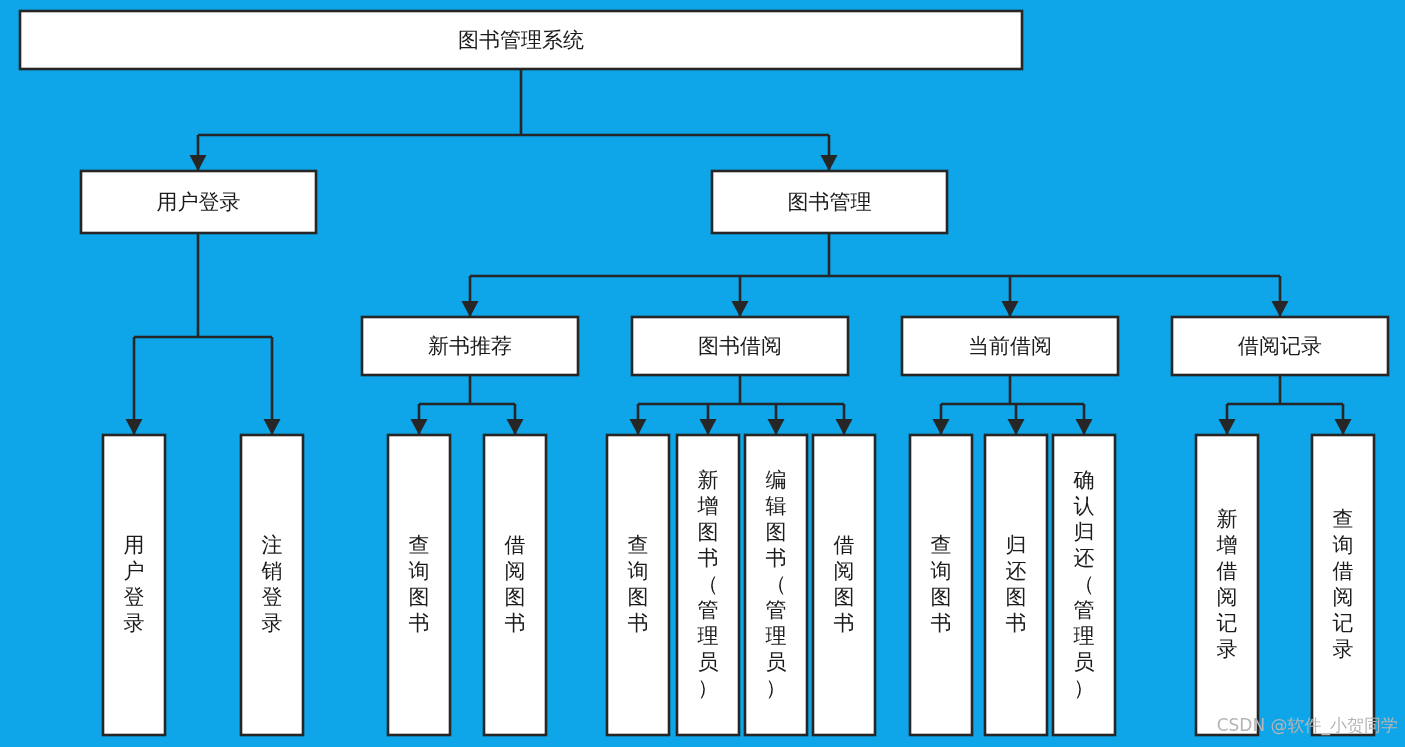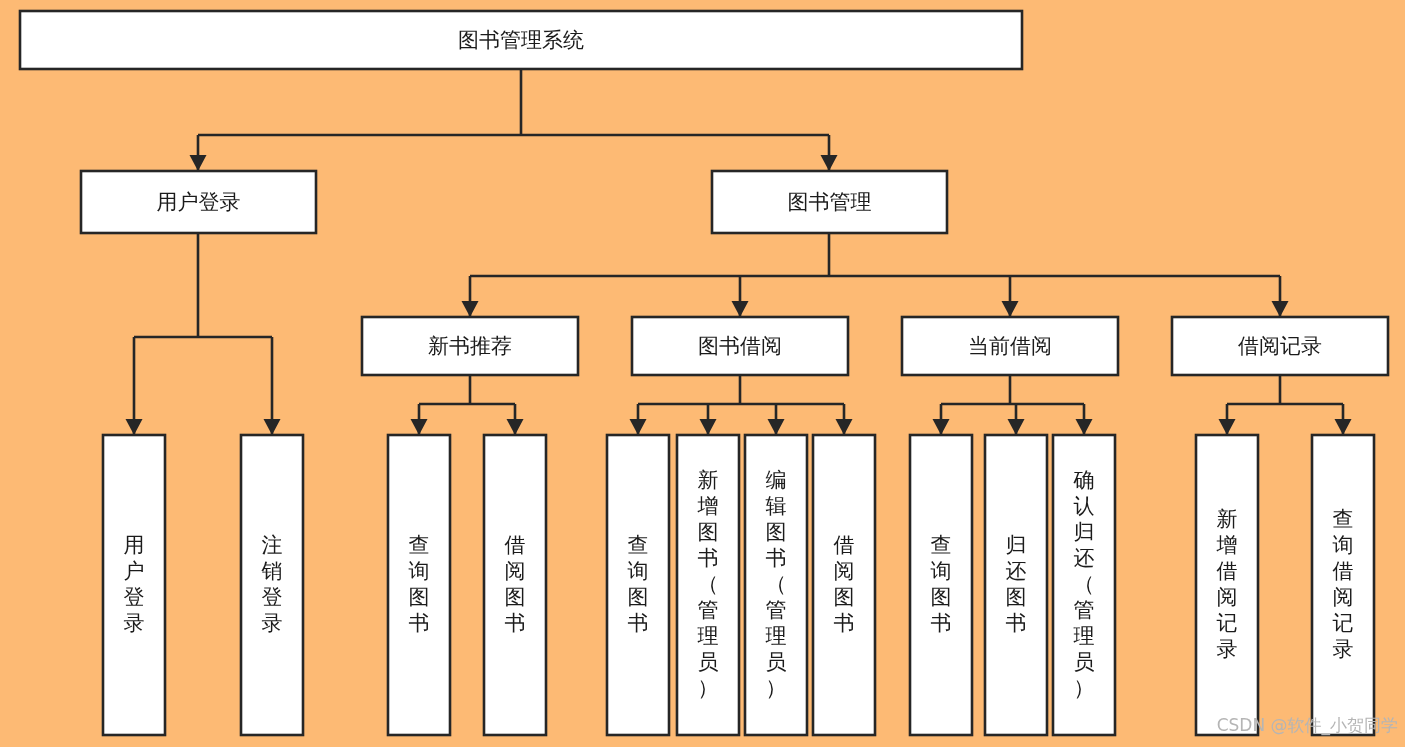--- a/index.html
+++ b/index.html
@@ -8,21 +8,21 @@
     padding: 0;
     background: #ffffff;
   }
   body {
     font-family: "DejaVu Sans", "Liberation Sans", sans-serif;
   }
   #diagram-root {
     position: relative;
     width: 1405px;
     height: 747px;
-    background: #fdba74;
+    background: #0ea5e9;
     overflow: hidden;
   }
   svg.diagram-canvas {
     position: absolute;
     top: 0;
     left: 0;
     width: 1405px;
     height: 747px;
     display: block;
   }

